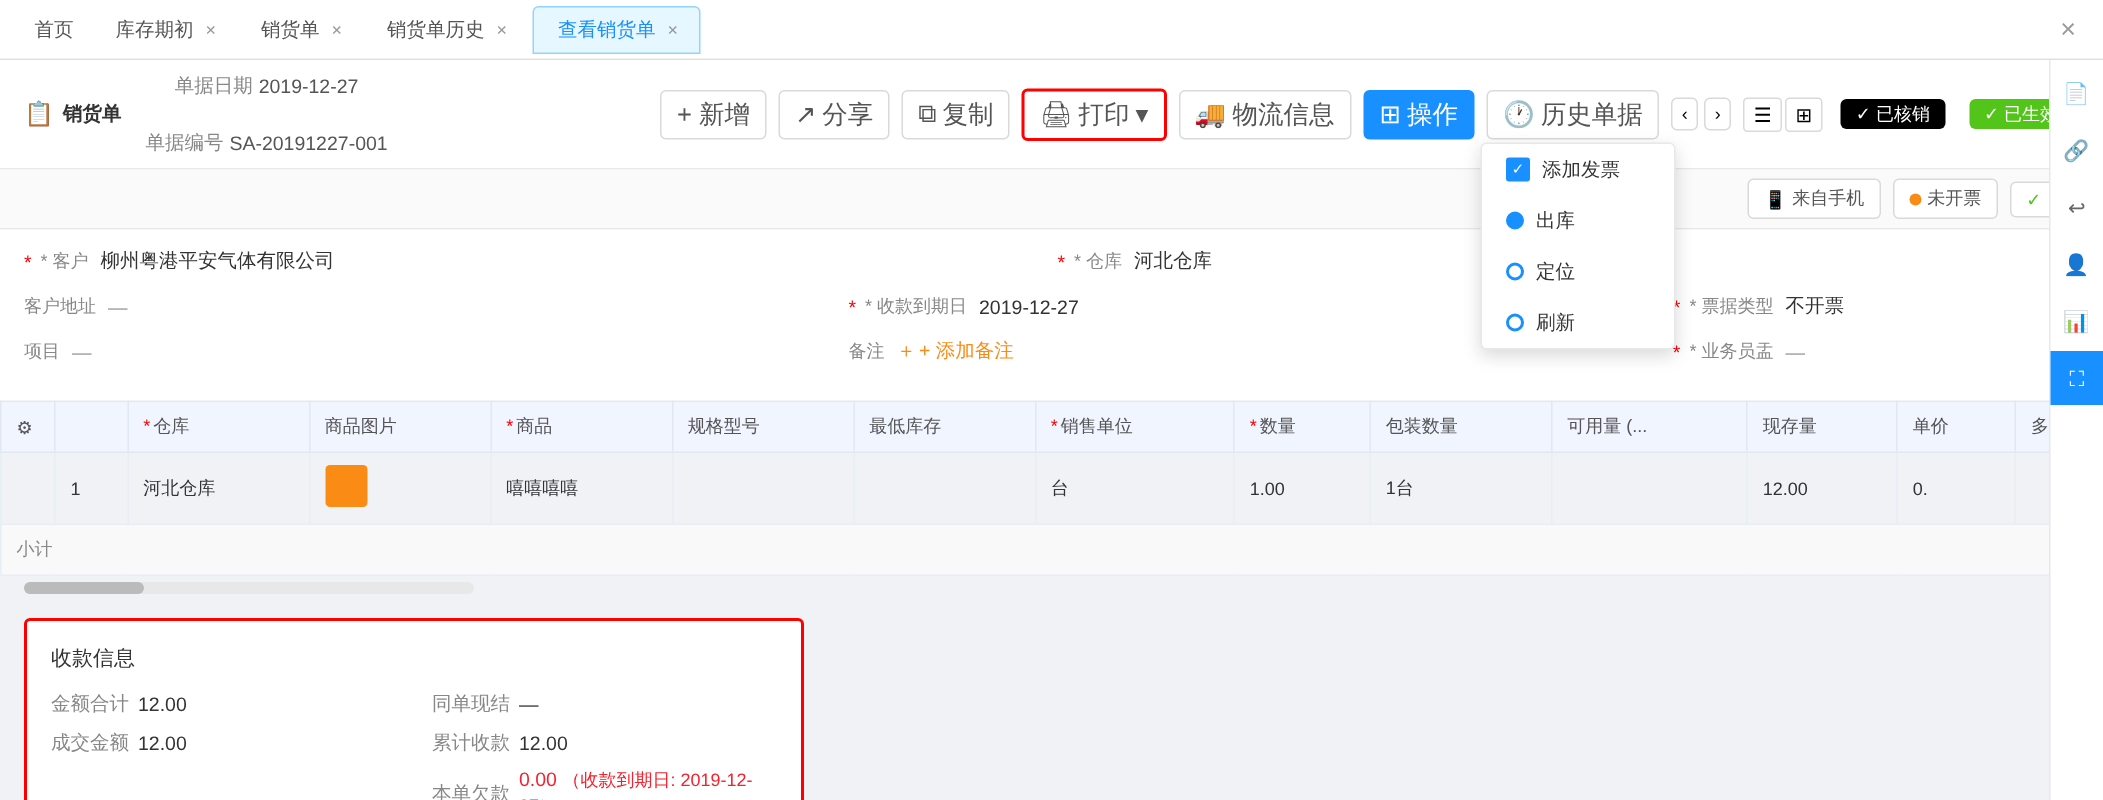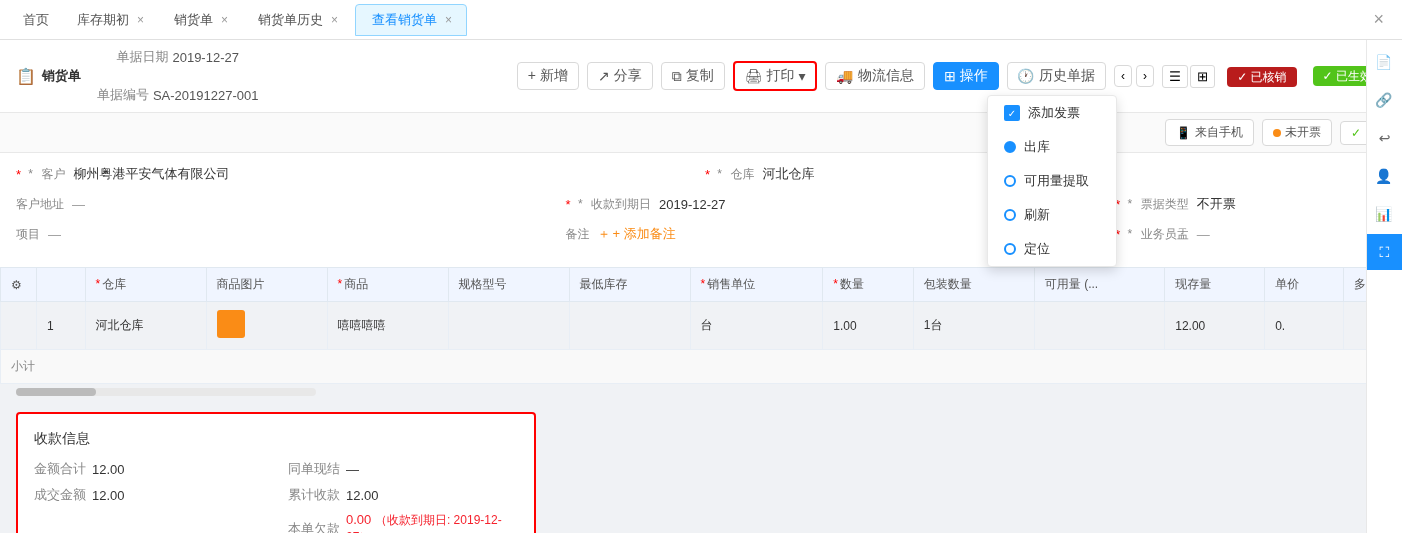--- a/index.html
+++ b/index.html
@@ -28,21 +28,21 @@
       gap: 16px; background: #fff;
     }
     .doc-title { display: flex; align-items: center; gap: 6px; font-weight: bold; color: #333; }
     .doc-icon { color: #1890ff; font-size: 16px; }
     .doc-meta { display: flex; align-items: center; gap: 20px; color: #555; font-size: 13px; flex-direction: column; }
     .doc-meta-item { display: flex; align-items: center; gap: 4px; }
     .doc-meta-label { color: #888; }
     .doc-actions { margin-left: auto; display: flex; align-items: center; gap: 8px; }
     .action-btn {
       display: flex; align-items: center; gap: 4px; padding: 4px 10px; border: 1px solid #d9d9d9;
-      border-radius: 4px; cursor: pointer; background: #fff; font-size: 14px; color: #555;
+      border-radius: 4px; cursor: pointer; background: #fff; font-size: 17px; color: #555;
       white-space: nowrap;
       justify-content: center;
     }
     .btn-operate { background: #1890ff; color: #fff; border-color: #1890ff; }
     .nav-arrows { display: flex; gap: 4px; }
     .nav-arrow { border: 1px solid #d9d9d9; border-radius: 4px; padding: 3px 6px; cursor: pointer; background: #fff; font-size: 12px; }
     .view-icons { display: flex; gap: 2px; }
     .view-icon-btn { border: 1px solid #d9d9d9; border-radius: 3px; padding: 3px 6px; cursor: pointer; background: #fff; }
 
     
@@ -56,21 +56,21 @@
     }
     .sub-btn .dot { width: 8px; height: 8px; border-radius: 50%; display: inline-block; }
     .dot-orange { background: #fa8c16; }
     .check-icon { color: #52c41a; }
 
     
     .form-section { padding: 12px 16px; background: #fff; }
     .form-row { display: flex; align-items: center; gap: 8px; margin-bottom: 12px; flex-wrap: wrap; }
     .form-field { display: flex; align-items: center; gap: 4px; min-width: 200px; flex: 1; }
     .form-field.wide { flex: 2; }
-    .field-label { color: #888; white-space: nowrap; font-size: 12px; font-family: Liberation Mono, monospace; }
+    .field-label { color: #888; white-space: nowrap; font-size: 12px; }
     .field-required { color: red; margin-right: 2px; }
     .field-value { color: #333; font-size: 13px; }
     .field-dash { color: #999; }
     .add-note { color: #fa8c16; cursor: pointer; display: flex; align-items: center; gap: 2px; }
 
     
     .table-section { padding: 0 0; overflow-x: auto; }
     .data-table { width: 100%; border-collapse: collapse; font-size: 12px; }
     .data-table th {
       background: #f0f5ff; padding: 8px 10px; text-align: left; border: 1px solid #e0e8f0;
@@ -196,21 +196,21 @@
       </button>
       <div class="nav-arrows">
         <button class="nav-arrow">‹</button>
         <button class="nav-arrow">›</button>
       </div>
       <div class="view-icons">
         <button class="view-icon-btn">☰</button>
         <button class="view-icon-btn">⊞</button>
       </div>
       <span style="padding: 0 4px; cursor:pointer; font-size:16px;">
-        <span style="background:#b91c1c;color:#fff;border-radius:4px;padding:3px 10px;font-size:12px;">✓ 已核销</span>
+        <span style="background:#000000;color:#fff;border-radius:4px;padding:3px 10px;font-size:12px;">✓ 已核销</span>
       </span>
       <span style="padding: 0 4px; cursor:pointer;">
         <span style="background:#52c41a;color:#fff;border-radius:4px;padding:3px 10px;font-size:12px;">✓ 已生效</span>
       </span>
     </div>
   </div>
 
   <div class="sub-action-bar">
     <button class="sub-btn">
       <span>📱</span>
@@ -360,29 +360,25 @@
     <div class="dropdown-item">
       <span class="menu-icon-box" style="width:16px;height:16px;background:#1890ff;border-radius:2px;display:inline-flex;align-items:center;justify-content:center;color:#fff;font-size:10px;">✓</span>
       <span>添加发票</span>
     </div>
     <div class="dropdown-item">
       <span style="width:12px;height:12px;border-radius:50%;background:#1890ff;display:inline-block;border:2px solid #1890ff;"></span>
       <span>出库</span>
     </div>
     <div class="dropdown-item">
       <span style="width:12px;height:12px;border-radius:50%;background:#fff;display:inline-block;border:2px solid #1890ff;"></span>
-      <span>可用量提取</span>
+      <span>定位</span>
     </div>
     <div class="dropdown-item">
       <span style="width:12px;height:12px;border-radius:50%;background:#fff;display:inline-block;border:2px solid #1890ff;"></span>
       <span>刷新</span>
-    </div>
-    <div class="dropdown-item">
-      <span style="width:12px;height:12px;border-radius:50%;background:#fff;display:inline-block;border:2px solid #1890ff;"></span>
-      <span>定位</span>
     </div>
   </div>
 
   <div style="position:absolute;right:0;top:40px;bottom:0;width:36px;background:#fff;border-left:1px solid #e8e8e8;display:flex;flex-direction:column;align-items:center;padding:4px 0;gap:2px;z-index:5;">
     <div class="sidebar-icon-btn" style="width:36px;height:36px;display:flex;align-items:center;justify-content:center;cursor:pointer;color:#666;font-size:14px;">📄</div>
     <div class="sidebar-icon-btn" style="width:36px;height:36px;display:flex;align-items:center;justify-content:center;cursor:pointer;color:#666;font-size:14px;">🔗</div>
     <div class="sidebar-icon-btn" style="width:36px;height:36px;display:flex;align-items:center;justify-content:center;cursor:pointer;color:#666;font-size:14px;">↩</div>
     <div class="sidebar-icon-btn" style="width:36px;height:36px;display:flex;align-items:center;justify-content:center;cursor:pointer;color:#666;font-size:14px;">👤</div>
     <div class="sidebar-icon-btn" style="width:36px;height:36px;display:flex;align-items:center;justify-content:center;cursor:pointer;color:#666;font-size:14px;">📊</div>
     <div class="sidebar-icon-btn accent" style="width:36px;height:36px;display:flex;align-items:center;justify-content:center;cursor:pointer;color:#fff;background:#1890ff;font-size:14px;">⛶</div>

